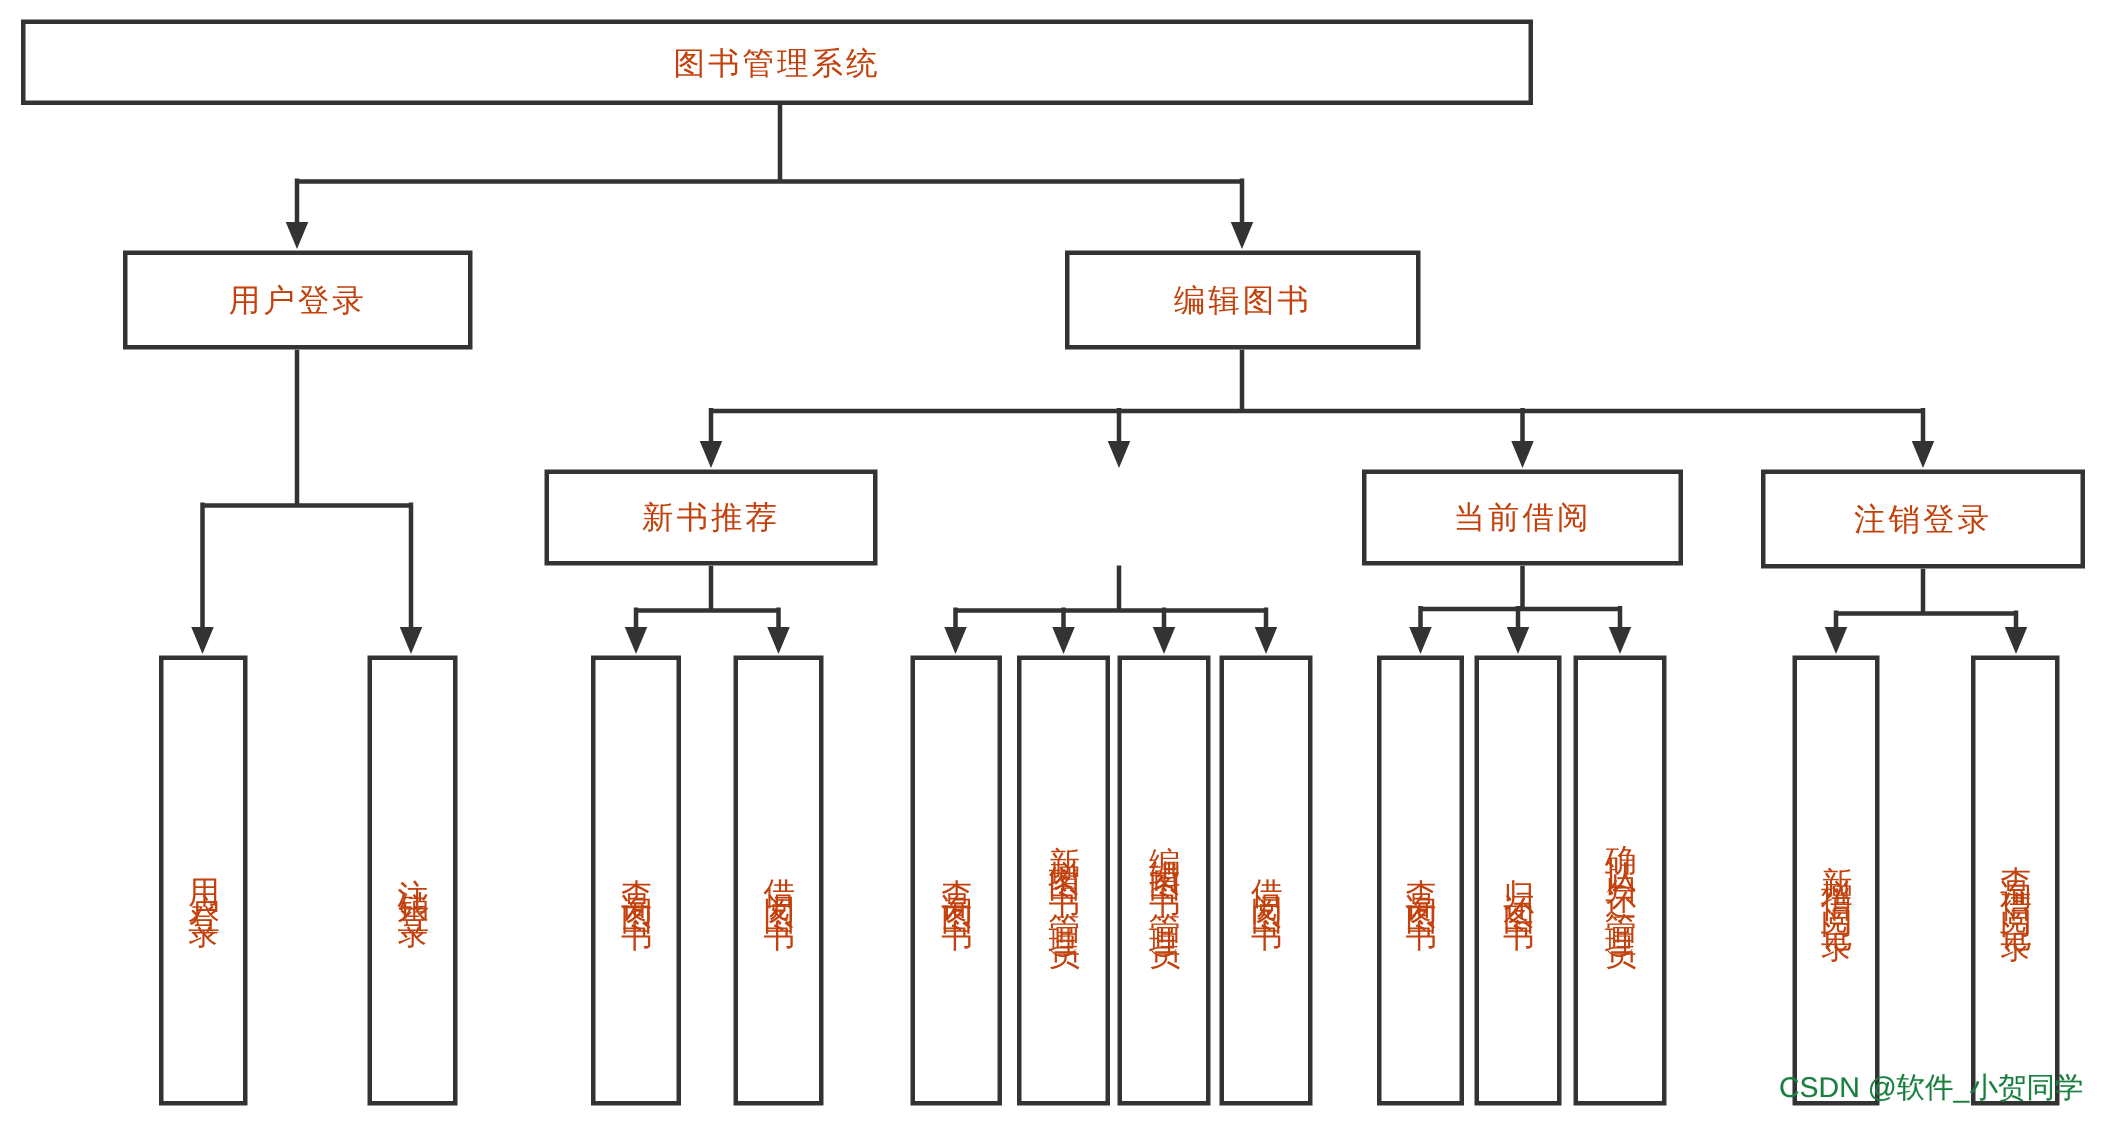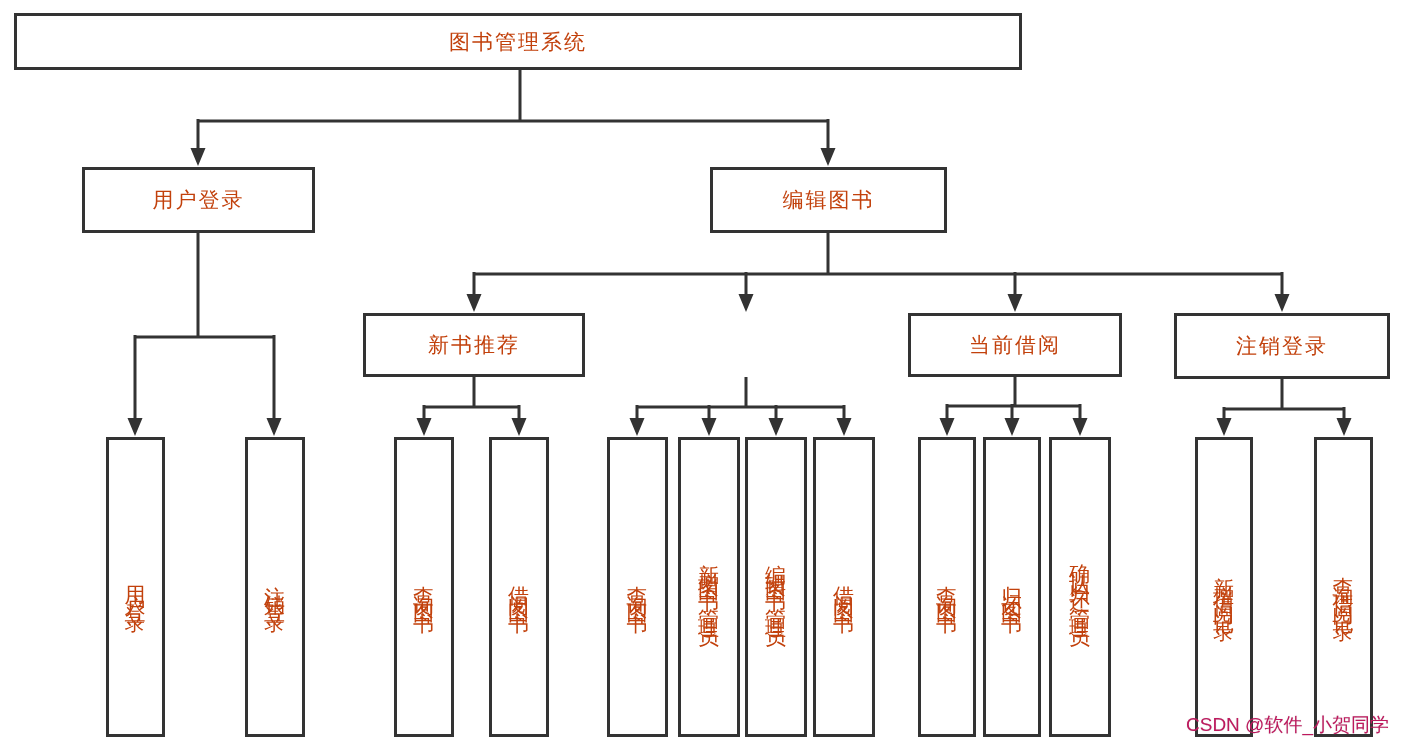--- a/index.html
+++ b/index.html
@@ -63,21 +63,21 @@
   .leaf-9  { left: 918px;  width: 58px; }
   .leaf-10 { left: 983px;  width: 58px; }
   .leaf-11 { left: 1049px; width: 62px; }
   .leaf-12 { left: 1195px; width: 58px; }
   .leaf-13 { left: 1314px; width: 59px; }
   .watermark {
     position: absolute;
     left: 1186px;
     top: 712px;
     font-size: 19px;
-    color: #be185d;
+    color: #15803d;
     text-shadow: 0 0 1px rgba(120,120,120,0.35);
     white-space: nowrap;
     z-index: 5;
   }
 </style>
 </head>
 <body>
 
 <div class="canvas">
 

